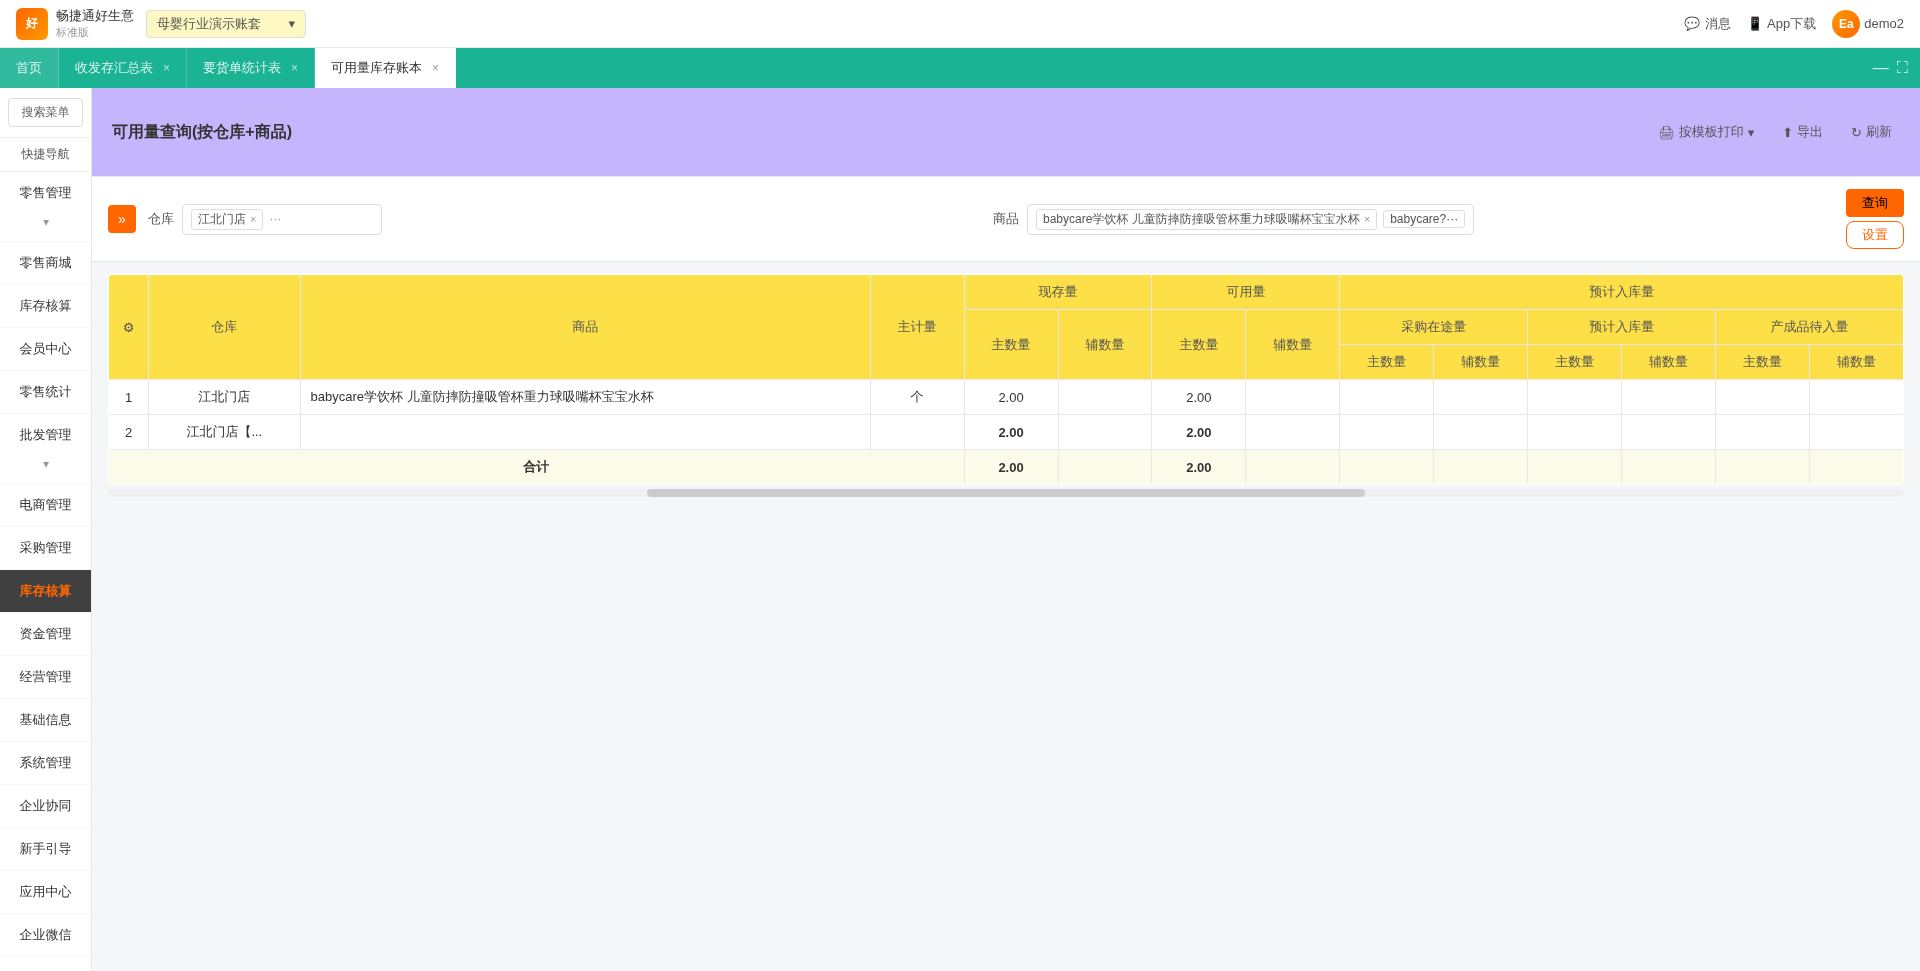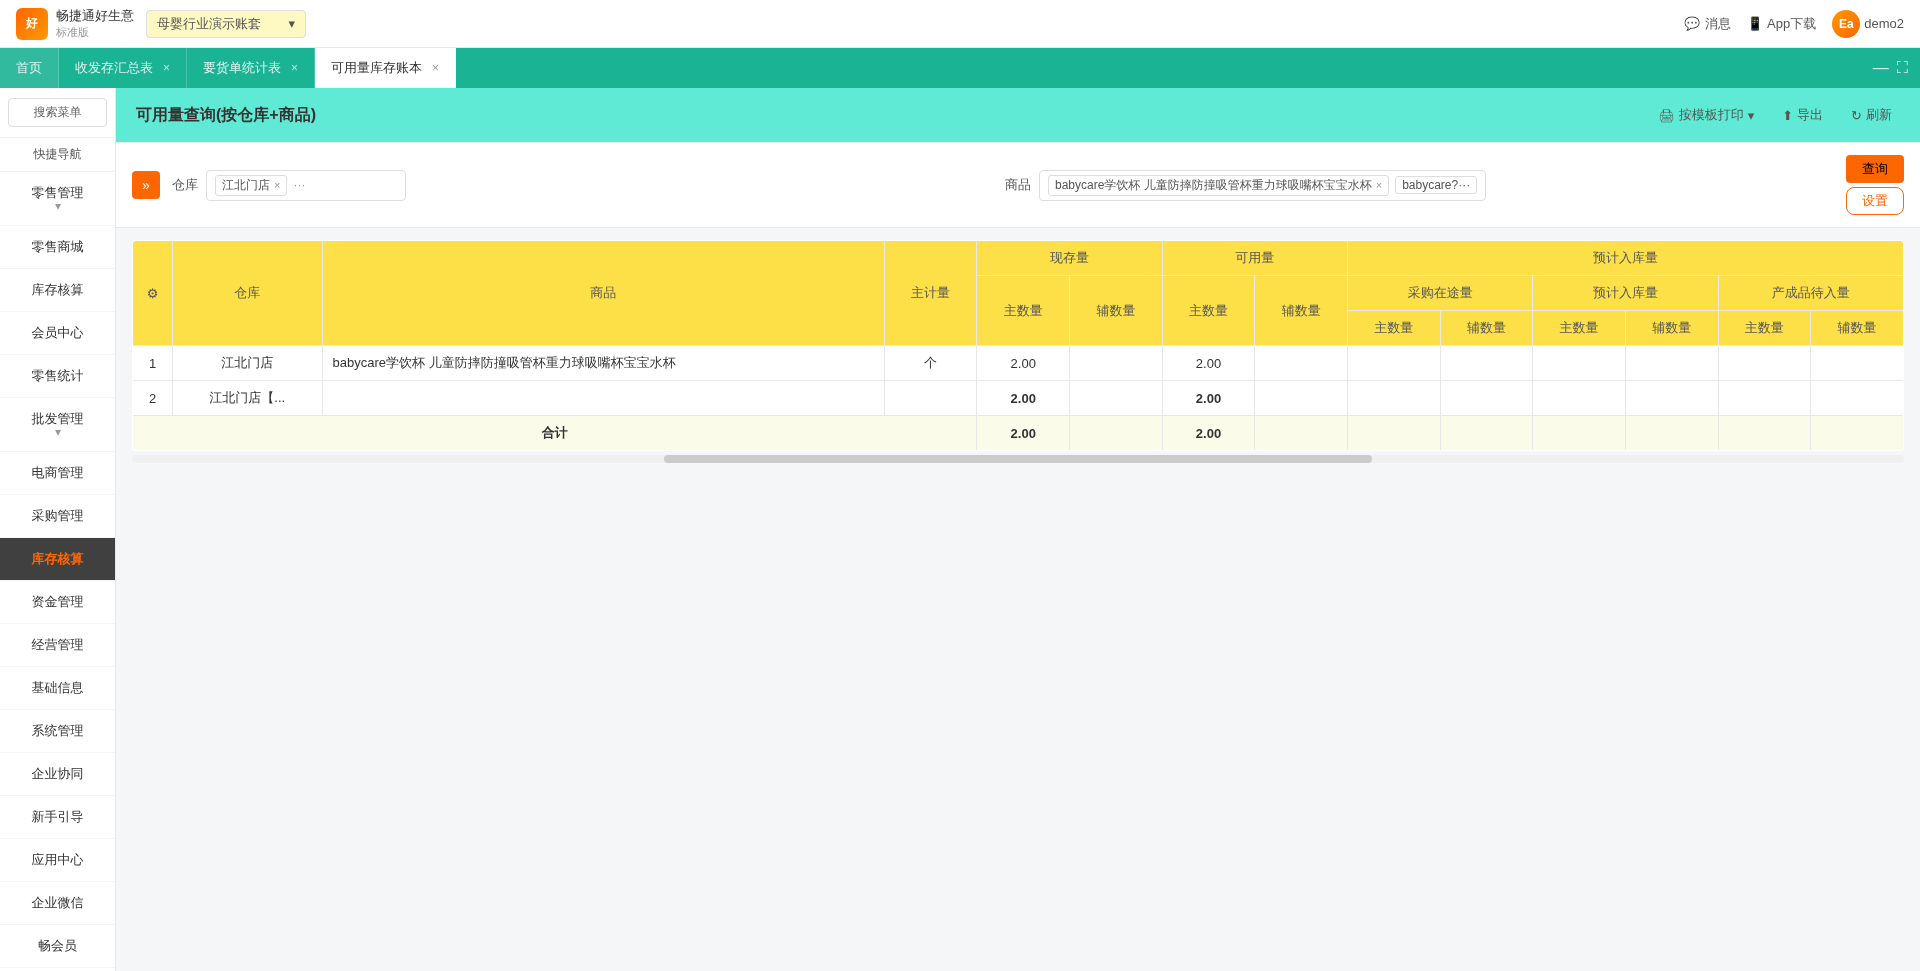--- a/index.html
+++ b/index.html
@@ -52,21 +52,21 @@
     .nav-tab-close { margin-left: 4px; }
     .nav-tab-spacer { flex: 1; }
     .nav-tab-actions { display: flex; align-items: center; padding: 0 12px; gap: 8px; }
     .nav-tab-action { color: rgba(255,255,255,0.8); cursor: pointer; font-size: 16px; }
 
     
     .main-layout { display: flex; flex: 1; overflow: hidden; }
 
     
     .sidebar {
-      width: 116px;
+      width: 92px;
       background: #fff;
       border-right: 1px solid #e8e8e8;
       display: flex;
       flex-direction: column;
       flex-shrink: 0;
       overflow-y: auto;
     }
     .sidebar-search {
       padding: 10px 8px;
       border-bottom: 1px solid #f0f0f0;
@@ -93,33 +93,33 @@
     .sidebar-item {
       padding: 12px 8px;
       text-align: center;
       font-size: 13px;
       color: #333;
       cursor: pointer;
       border-bottom: 1px solid #f5f5f5;
       display: flex;
       flex-direction: column;
       align-items: center;
-      gap: 0;
+      gap: 16px;
     }
     .sidebar-item.active { background: #404040; color: #ff6600; font-weight: bold; }
     .sidebar-item .arrow { font-size: 10px; color: #999; }
     .sidebar-item .arrow.down { transform: rotate(180deg); }
 
     
     .content-area { flex: 1; overflow-y: auto; background: #f5f6f8; }
 
     
     .page-header {
-      background: #5eead4;
-      padding: 14px 20px;
+      background: #c4b5fd;
+      padding: 31px 20px;
       border-bottom: 1px solid #e8e8e8;
       display: flex;
       align-items: center;
       justify-content: space-between;
     }
     .page-title { font-size: 16px; font-weight: bold; color: #333; }
     .page-header-actions { display: flex; align-items: center; gap: 12px; }
     .header-action-btn {
       display: flex;
       align-items: center;

